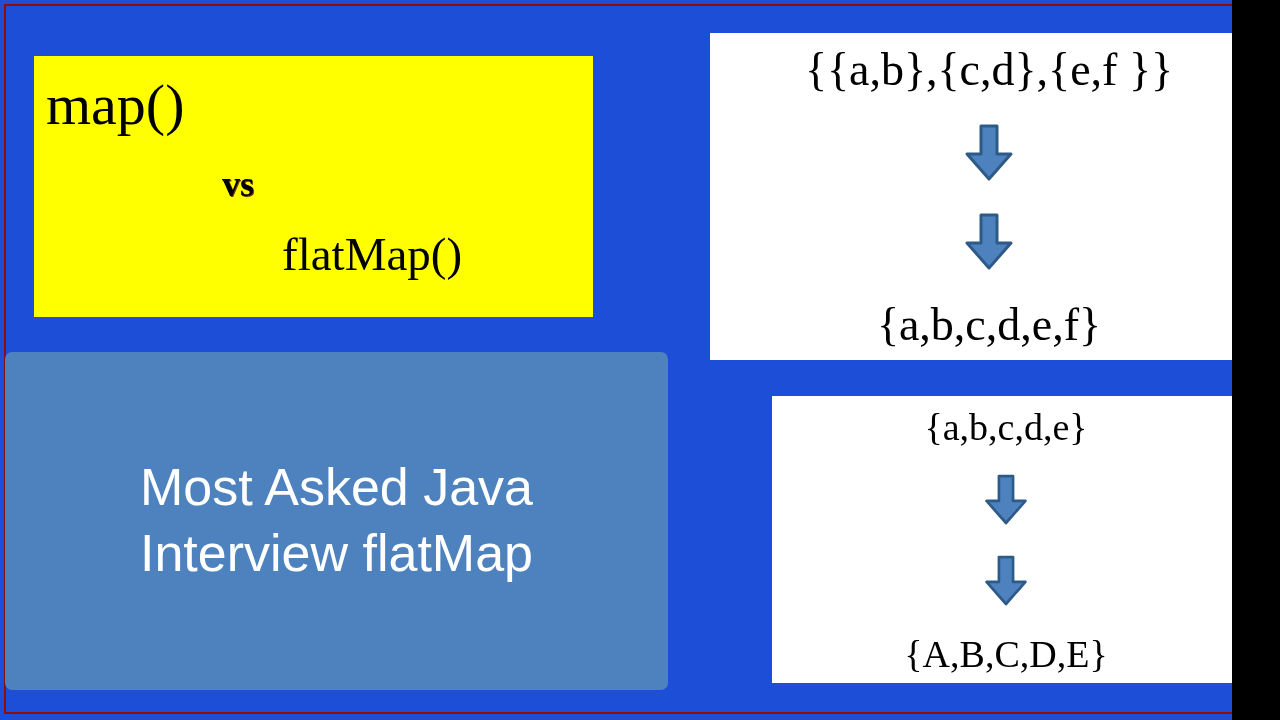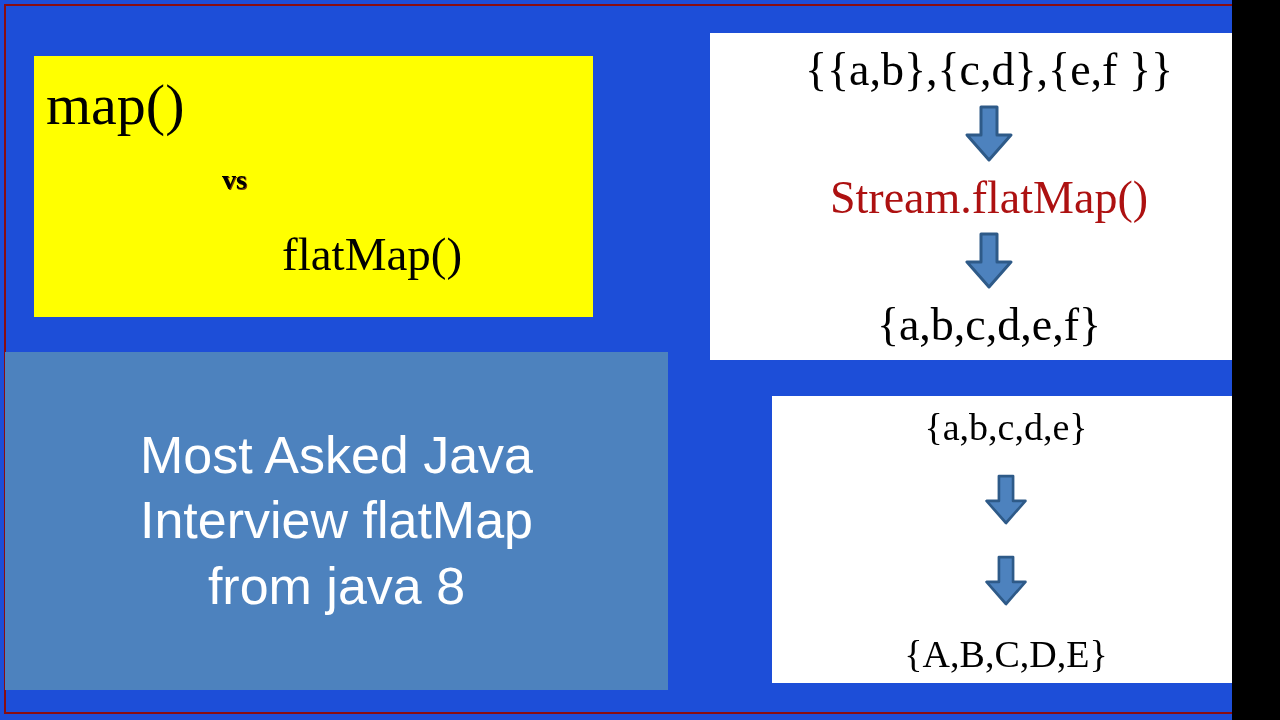--- a/index.html
+++ b/index.html
@@ -44,21 +44,21 @@
     line-height: 1;
   }
   #map-label {
     left: 12px;
     top: 20px;
     font-size: 58px;
   }
   #vs-label {
     left: 188px;
     top: 110px;
-    font-size: 28px;
+    font-size: 36px;
     font-weight: bold;
     color: #cc6611;
     text-shadow: 1px 1px 0 #7a3a05;
   }
   #flatmap-label {
     left: 248px;
     top: 175px;
     font-size: 47px;
   }
 
@@ -67,20 +67,21 @@
     position: absolute;
     left: 5px;
     top: 352px;
     width: 663px;
     height: 338px;
     background: #4d82be;
     display: flex;
     flex-direction: column;
     align-items: center;
     justify-content: center;
+    border-radius: 7px;
   }
   #blue-card .promo-line {
     color: #ffffff;
     font-family: "Liberation Sans", "DejaVu Sans", sans-serif;
     font-size: 52px;
     line-height: 1.26;
     text-align: center;
     white-space: nowrap;
   }
 
@@ -145,38 +146,34 @@
 
   <div id="yellow-card">
     <div class="line" id="map-label">map()</div>
     <div class="line" id="vs-label">vs</div>
     <div class="line" id="flatmap-label">flatMap()</div>
   </div>
 
   <div id="blue-card">
     <div class="promo-line">Most Asked Java</div>
     <div class="promo-line">Interview flatMap</div>
-    <div class="promo-line">from java 8</div>
   </div>
 
   <div class="diagram-panel" id="flatmap-panel">
 
     <div class="panel-row">
       <div class="diag-text">{{a,b},{c,d},{e,f }}</div>
     </div>
 
     <div class="panel-row">
       <svg class="arrow-icon" width="52" height="58" viewBox="0 0 52 58">
         <polygon points="18,2 34,2 34,30 48,30 26,55 4,30 18,30" fill="#4d82be" stroke="#2e5a88" stroke-width="3" stroke-linejoin="round"></polygon>
       </svg>
     </div>
 
-    <div class="panel-row">
-      <div class="diag-op">Stream.flatMap()</div>
-    </div>
 
     <div class="panel-row">
       <svg class="arrow-icon" width="52" height="58" viewBox="0 0 52 58">
         <polygon points="18,2 34,2 34,30 48,30 26,55 4,30 18,30" fill="#4d82be" stroke="#2e5a88" stroke-width="3" stroke-linejoin="round"></polygon>
       </svg>
     </div>
 
     <div class="panel-row">
       <div class="diag-text">{a,b,c,d,e,f}</div>
     </div>

